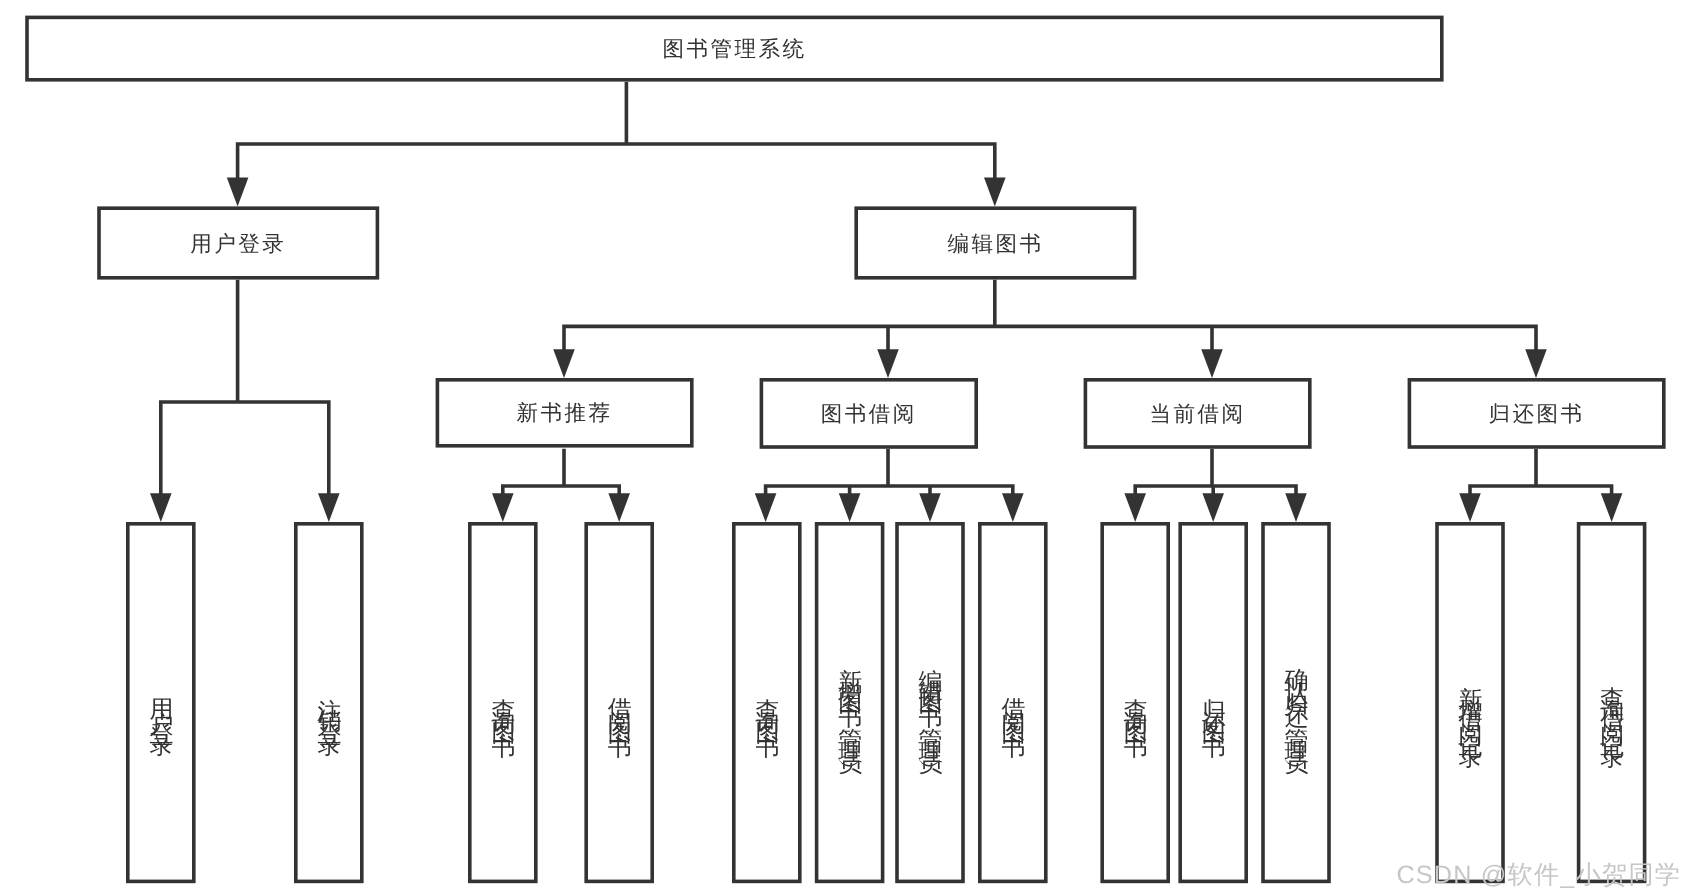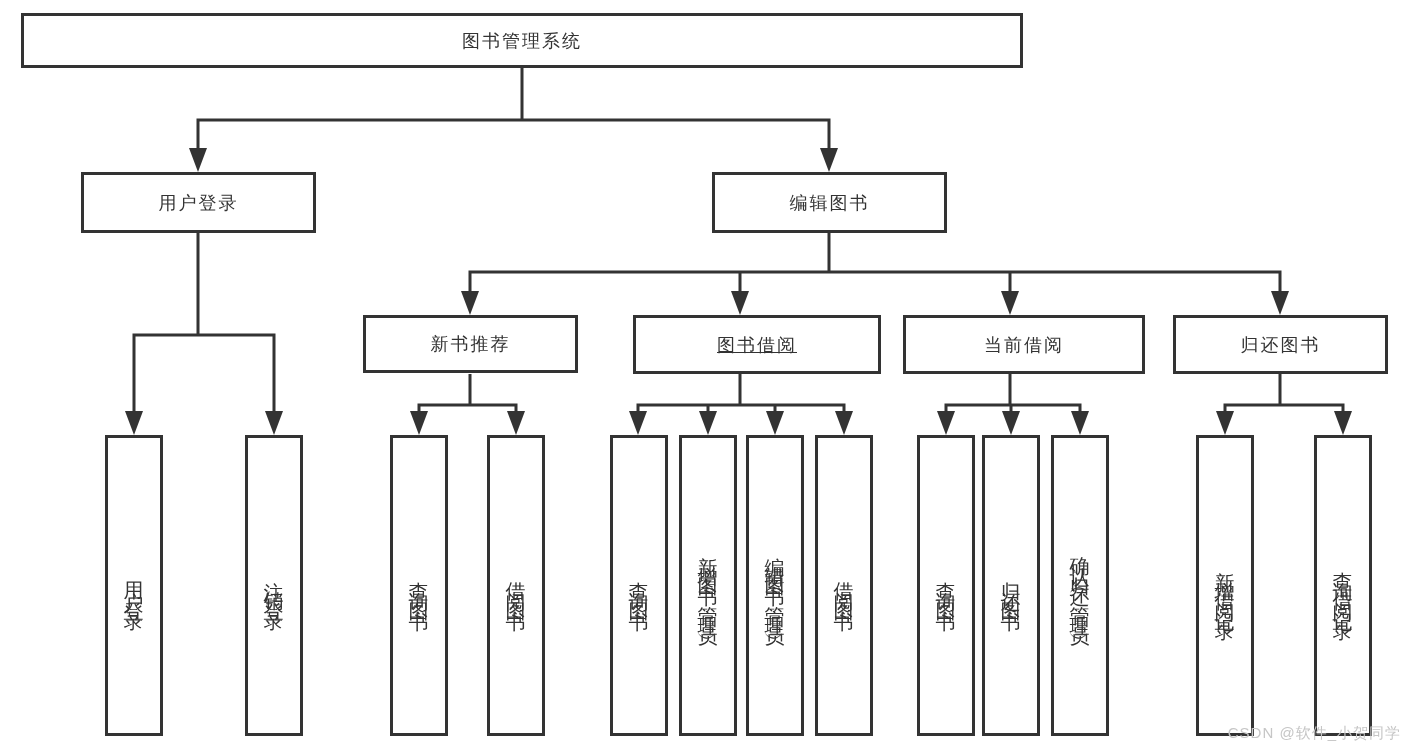--- a/index.html
+++ b/index.html
@@ -36,21 +36,21 @@
     font-size: 20px;
     letter-spacing: 10px;
     line-height: 1;
   }
   .watermark {
     position: absolute;
     right: 4px;
     bottom: 4px;
     z-index: 3;
     color: #c6c6c6;
-    font-size: 15px;
+    font-size: 21px;
     letter-spacing: 1px;
     white-space: nowrap;
   }
   path.wire { stroke: #333333; stroke-width: 3; fill: none; }
   polygon.arrow { fill: #333333; stroke: none; }
 </style>
 </head>
 <body>
 
 <div class="canvas">
@@ -98,38 +98,38 @@
       <polygon class="arrow" points="1071,411 1089,411 1080,435"></polygon>
     </g>
 
     <g>
       <path class="wire" d="M1280 374 V405 M1223.5 405 H1344.5 M1225 405 V413 M1343 405 V413"></path>
       <polygon class="arrow" points="1216,411 1234,411 1225,435"></polygon>
       <polygon class="arrow" points="1334,411 1352,411 1343,435"></polygon>
     </g>
   </svg>
 
-  <div class="node hbox" style="left:21px; top:13px; width:1002px; height:55px;">
+  <div class="node hbox" style="left:21px; top:13px; width:1182px; height:55px;">
     <span class="label">图书管理系统</span>
   </div>
 
   <div class="node hbox" style="left:81px; top:172px; width:235px; height:61px;">
     <span class="label">用户登录</span>
   </div>
   <div class="node hbox" style="left:712px; top:172px; width:235px; height:61px;">
     <span class="label">编辑图书</span>
   </div>
 
   <div class="node hbox" style="left:363px; top:315px; width:215px; height:58px;">
     <span class="label">新书推荐</span>
   </div>
-  <div class="node hbox" style="left:633px; top:315px; width:248px; height:59px;text-decoration:underline;">
+  <div class="node hbox" style="left:633px; top:315px; width:182px; height:59px;">
     <span class="label">图书借阅</span>
   </div>
-  <div class="node hbox" style="left:903px; top:315px; width:242px; height:59px;justify-content:center;">
+  <div class="node hbox" style="left:903px; top:315px; width:190px; height:59px;justify-content:center;">
     <span class="label">当前借阅</span>
   </div>
   <div class="node hbox" style="left:1173px; top:315px; width:215px; height:59px;">
     <span class="label">归还图书</span>
   </div>
 
   <div class="node vbox" style="left:105px;">
     <span class="label">用户登录</span>
   </div>
   <div class="node vbox" style="left:245px;">

